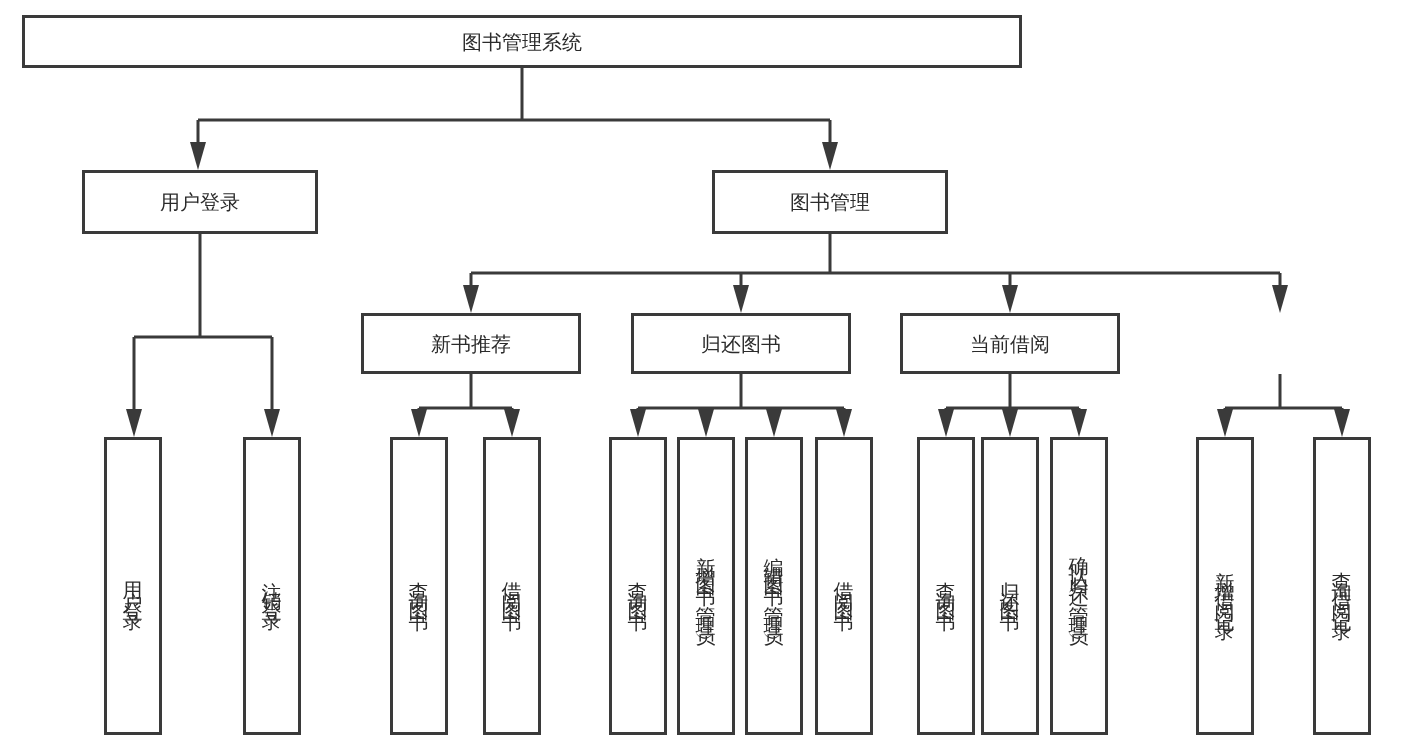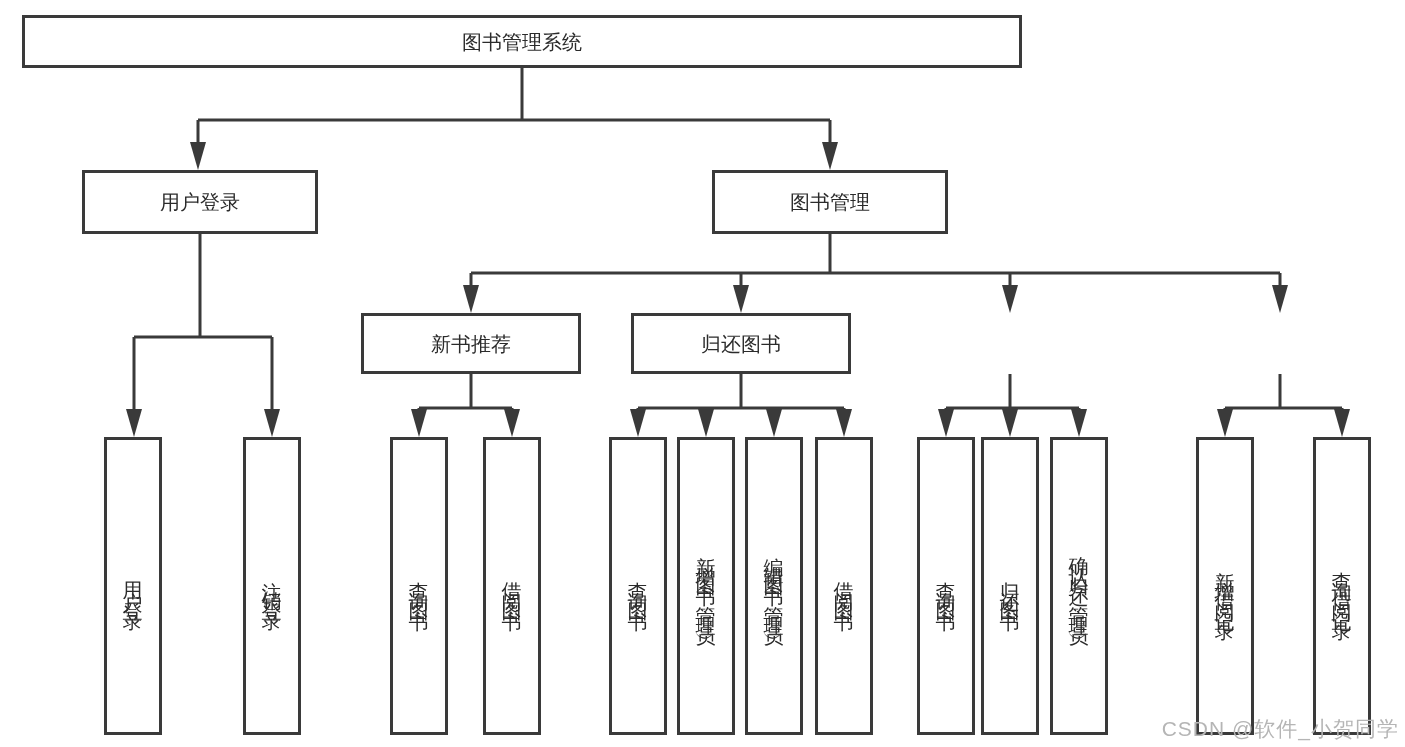--- a/index.html
+++ b/index.html
@@ -85,34 +85,34 @@
     <polygon points="1334,409 1350,409 1342,437"></polygon>
   </svg>
 
   <div class="box" style="left:22px;top:15px;width:1000px;height:53px">图书管理系统</div>
 
   <div class="box" style="left:82px;top:170px;width:236px;height:64px">用户登录</div>
   <div class="box" style="left:361px;top:313px;width:220px;height:61px">新书推荐</div>
 
   <div class="box" style="left:712px;top:170px;width:236px;height:64px">图书管理</div>
   <div class="box" style="left:631px;top:313px;width:220px;height:61px">归还图书</div>
+  <div class="box" style="left:900px;top:313px;width:220px;height:61px">当前借阅</div>
 
   <div class="box v" style="left:104px;top:437px;width:58px;height:298px">用户登录</div>
   <div class="box v" style="left:243px;top:437px;width:58px;height:298px">注销登录</div>
 
   <div class="box v" style="left:390px;top:437px;width:58px;height:298px">查询图书</div>
   <div class="box v" style="left:483px;top:437px;width:58px;height:298px">借阅图书</div>
 
   <div class="box v" style="left:609px;top:437px;width:58px;height:298px">查询图书</div>
   <div class="box v" style="left:677px;top:437px;width:58px;height:298px">新增图书（管理员）</div>
   <div class="box v" style="left:745px;top:437px;width:58px;height:298px">编辑图书（管理员）</div>
   <div class="box v" style="left:815px;top:437px;width:58px;height:298px">借阅图书</div>
 
   <div class="box v" style="left:917px;top:437px;width:58px;height:298px">查询图书</div>
   <div class="box v" style="left:981px;top:437px;width:58px;height:298px">归还图书</div>
   <div class="box v" style="left:1050px;top:437px;width:58px;height:298px">确认归还（管理员）</div>
 
   <div class="box v" style="left:1196px;top:437px;width:58px;height:298px">新增借阅记录</div>
   <div class="box v" style="left:1313px;top:437px;width:58px;height:298px">查询借阅记录</div>
 
-  <div class="watermark">CSDN @软件_小贺同学</div>
 
 </div>
 
 </body></html>

